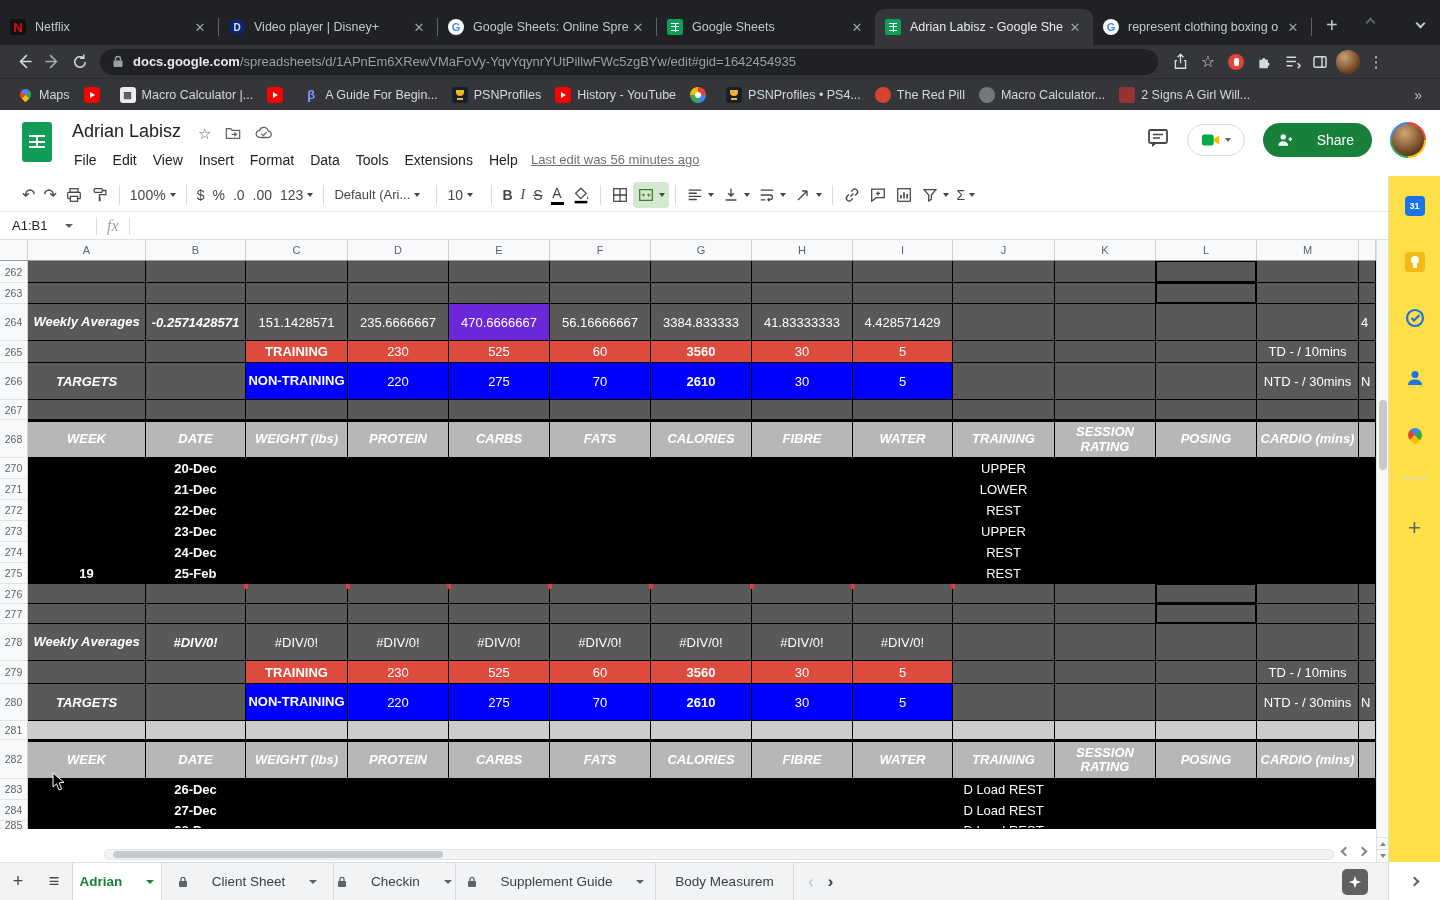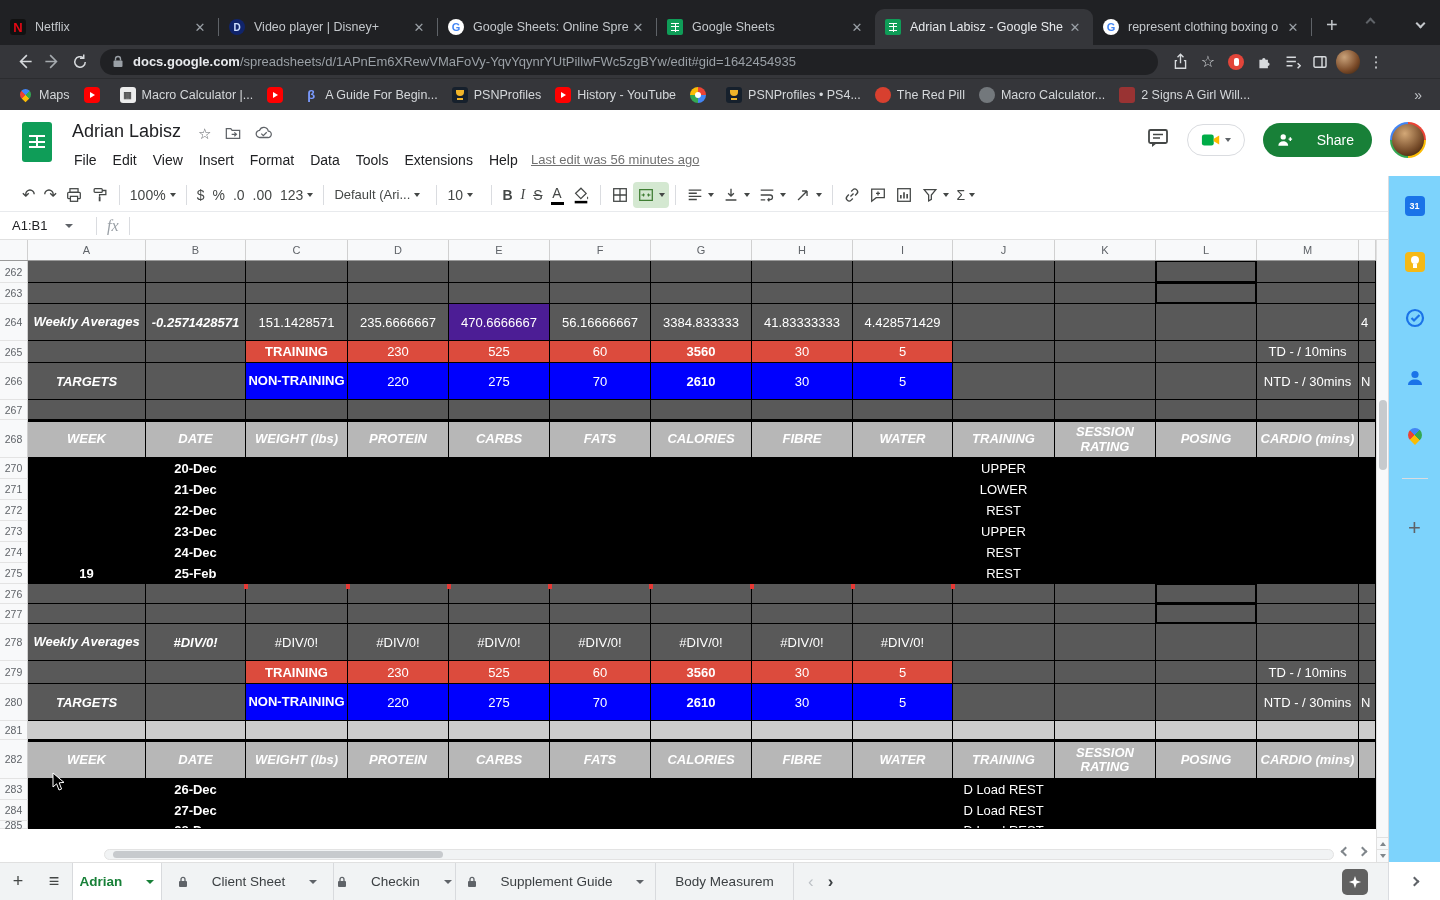--- a/index.html
+++ b/index.html
@@ -119,21 +119,21 @@
 
   
   .hscroll{position:absolute;left:104px;top:849px;width:1230px;height:11px;background:#f1f3f4;border:1px solid #e3e3e3;border-radius:6px;}
   .hthumb{position:absolute;left:8px;top:1px;width:330px;height:7px;background:#c7cacd;border-radius:4px;}
   .hnav{position:absolute;top:848px;display:flex;gap:10px;}
   .vscroll{position:absolute;left:1376px;top:240px;width:12px;height:622px;background:#f8f9fa;border-left:1px solid #e0e0e0;}
   .vthumb{position:absolute;left:2px;top:160px;width:8px;height:70px;background:#c7cacd;border-radius:4px;}
   .varrow{position:absolute;left:0;width:12px;height:12px;border-top:1px solid #e0e0e0;display:flex;align-items:center;justify-content:center;}
 
   
-  .sidepanel{position:absolute;left:1388px;top:176px;width:52px;height:686px;background:#7dd3fc;border-left:1px solid #dadce0;display:flex;flex-direction:column;align-items:center;padding-top:20px;gap:36px;}
+  .sidepanel{position:absolute;left:1388px;top:176px;width:52px;height:686px;background:#fde047;border-left:1px solid #dadce0;display:flex;flex-direction:column;align-items:center;padding-top:20px;gap:36px;}
   .spdiv{width:26px;height:1px;background:#dadce0;}
   .spplus{color:#5f6368;font-size:22px;}
   .calico{width:20px;height:20px;background:#1a73e8;border-radius:4px;color:#fff;font-size:9px;font-weight:bold;display:flex;align-items:center;justify-content:center;}
   .keepico{width:20px;height:20px;background:#f5b916;border-radius:4px;position:relative;}
   .keepico i{position:absolute;left:6px;top:4px;width:8px;height:8px;border-radius:50%;background:#fff;}
   .keepico em{position:absolute;left:8px;top:12px;width:4px;height:4px;background:#fff;}
   .corner{position:absolute;left:1388px;top:862px;width:52px;height:38px;background:#fff;border-left:1px solid #dadce0;display:flex;align-items:center;justify-content:center;}
   .chevr{display:inline-block;width:7px;height:7px;border-right:2px solid #5f6368;border-top:2px solid #5f6368;transform:rotate(45deg);}
 
   
@@ -561,21 +561,21 @@
         <div class="gc box" style="width:101px;background:#595959"></div>
         <div class="gc" style="width:102px;background:#595959"></div>
         <div class="gc" style="width:17px;background:#595959"></div>
       </div>
       <div class="grow  " style="height:37px">
         <div class="gnum">264</div>
         <div class="gc b i wrap" style="width:118px;background:#595959">Weekly Averages</div>
         <div class="gc b i" style="width:100px;background:#595959">-0.2571428571</div>
         <div class="gc" style="width:102px;background:#595959">151.1428571</div>
         <div class="gc" style="width:101px;background:#595959">235.6666667</div>
-        <div class="gc" style="width:101px;background:#4c1d95">470.6666667</div>
+        <div class="gc" style="width:101px;background:#6d28d9">470.6666667</div>
         <div class="gc" style="width:101px;background:#595959">56.16666667</div>
         <div class="gc" style="width:101px;background:#595959">3384.833333</div>
         <div class="gc" style="width:101px;background:#595959">41.83333333</div>
         <div class="gc" style="width:100px;background:#595959">4.428571429</div>
         <div class="gc" style="width:102px;background:#595959"></div>
         <div class="gc" style="width:101px;background:#595959"></div>
         <div class="gc" style="width:101px;background:#595959"></div>
         <div class="gc" style="width:102px;background:#595959"></div>
         <div class="gc clip" style="width:17px;background:#595959">4</div>
       </div>

